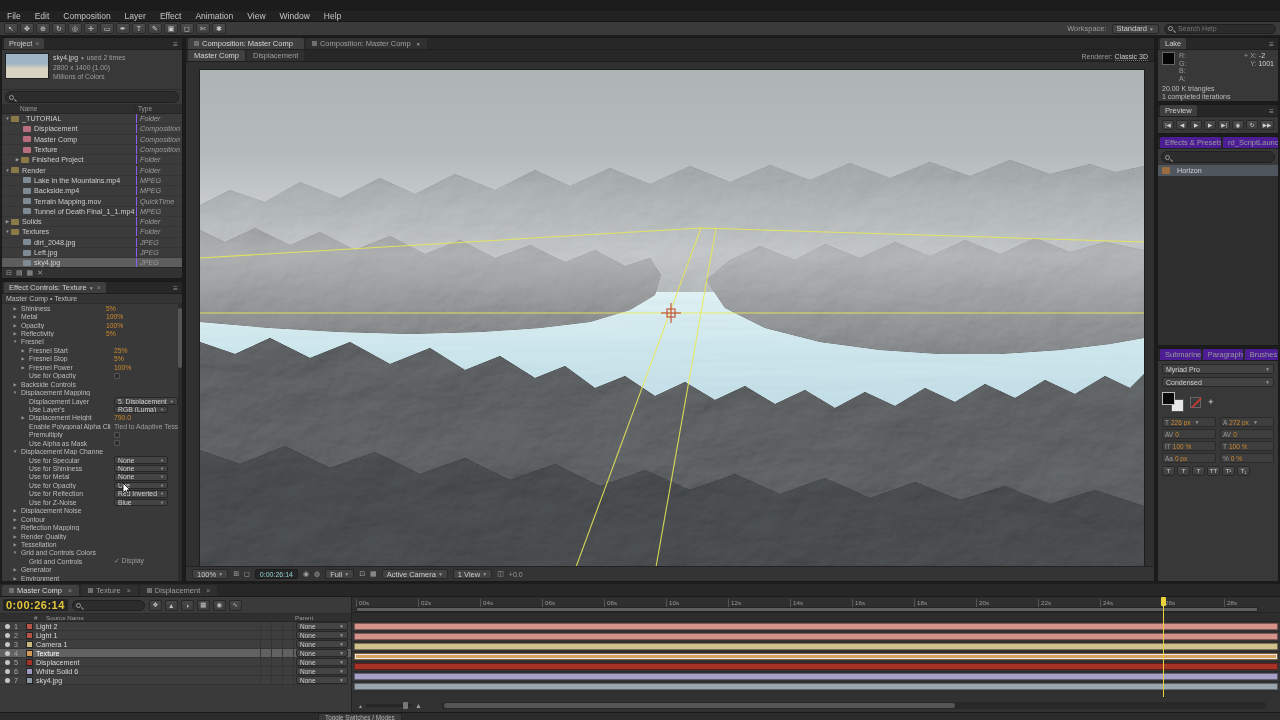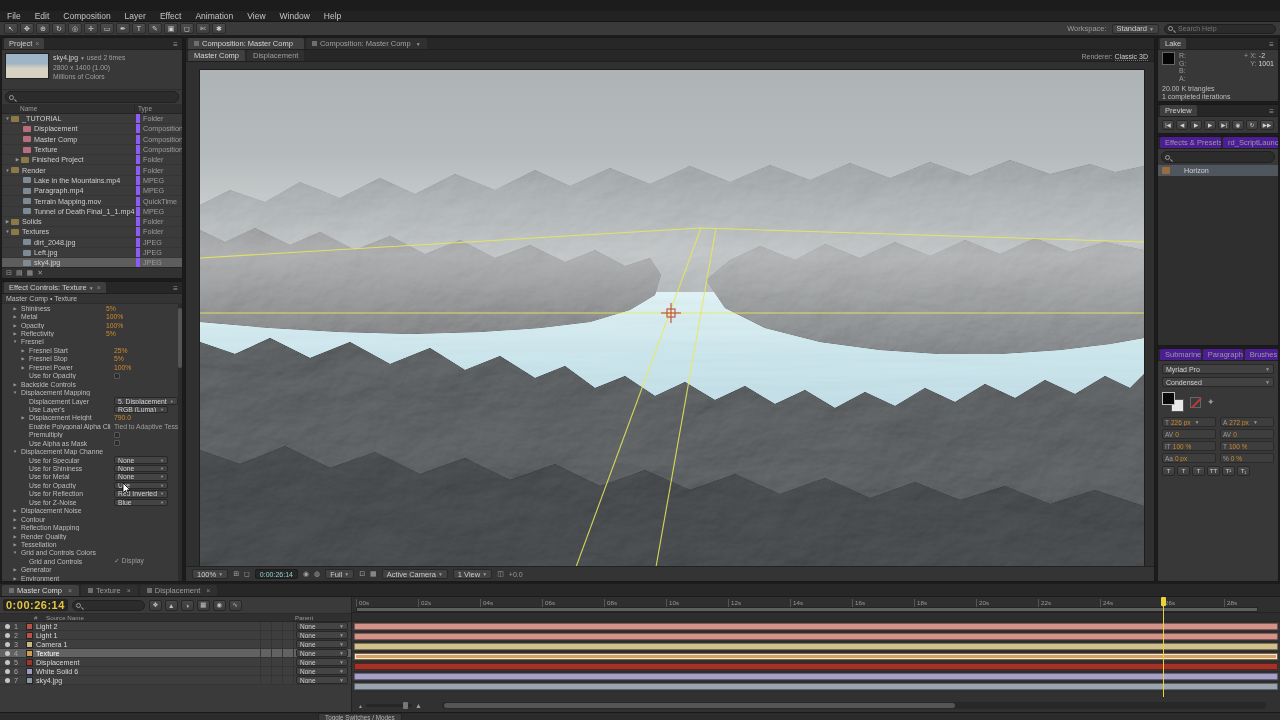--- a/index.html
+++ b/index.html
@@ -47,21 +47,21 @@
   .prj-cols .c-type{width:48px;border-left:1px solid #262626;padding-left:3px;}
   .prj-list{flex:1;background:#3b3b3b;overflow:hidden;}
   .prj-row{height:10.3px;display:flex;align-items:center;font-size:7.2px;border-bottom:1px solid #353535;}
   .prj-row.sel{background:#5d5d5d;}
   .prj-row .tw{width:7px;font-size:4.5px;color:#999;text-align:center;flex:none;}
   .picon{width:8px;height:6px;border-radius:1px;margin-right:3px;flex:none;}
   .picon[data-kind="folder"]{background:#8b7a48;}
   .picon[data-kind="comp"]{background:#b96e7e;}
   .picon[data-kind="footage"]{background:#7e8globe;background:#7e8a94;}
   .pname{flex:1;overflow:hidden;white-space:nowrap;color:#cdcdcd;}
-  .ptype{width:46px;flex:none;border-left:4px solid #8b5cf6;padding-left:3px;color:#9c9c9c;overflow:hidden;white-space:nowrap;}
+  .ptype{width:46px;flex:none;border-left:1px solid #8b5cf6;padding-left:3px;color:#9c9c9c;overflow:hidden;white-space:nowrap;font-style:italic;}
   .prj-footer{height:11px;background:#323232;border-top:1px solid #252525;display:flex;align-items:center;gap:4px;padding-left:4px;}
   .pficon{font-size:7px;color:#9a9a9a;}
 
   
   .p-ecp{left:1px;top:281px;width:182px;height:301px;display:flex;flex-direction:column;}
   .ecp-context{height:10px;font-size:7px;color:#bdbdbd;padding:1px 4px;border-bottom:1px solid #2d2d2d;background:#343434;white-space:nowrap;overflow:hidden;}
   .fx-list{flex:1;overflow:hidden;background:#393939;position:relative;}
   .fx-row{height:8.45px;display:flex;align-items:center;gap:3px;font-size:6.8px;white-space:nowrap;}
   .fx-row .tw{width:6px;font-size:4.2px;color:#9a9a9a;text-align:center;flex:none;}
   .fx-label{width:82px;flex:none;overflow:hidden;color:#bdbdbd;}
@@ -98,21 +98,21 @@
   .xy .val{color:#d5d5d5;margin-left:2px;}
   .cross{color:#9a9a9a;margin-right:2px;}
   .info-lines{margin-top:3px;line-height:8px;color:#bdbdbd;white-space:nowrap;overflow:hidden;}
   .p-preview{left:1157px;top:104px;width:122px;height:30px;}
   .transport{display:flex;gap:2px;padding:3px 4px;}
   .tbtn{min-width:12px;height:10px;background:linear-gradient(#4c4c4c,#3d3d3d);border:1px solid #282828;border-radius:2px;font-size:5.5px;color:#cfcfcf;display:inline-flex;align-items:center;justify-content:center;padding:0 2px;}
   .p-fxp{left:1157px;top:136px;width:122px;height:210px;display:flex;flex-direction:column;}
   .fxp-search{height:12px;margin:2px 3px;background:#2c2c2c;border:1px solid #202020;border-radius:6px;display:flex;align-items:center;}
   .fxp-search input{background:transparent;border:none;outline:none;width:86px;color:#bbb;font-size:7px;font-family:inherit;}
   .fxp-list{flex:1;background:#2f2f2f;overflow:hidden;}
-  .fxp-item{height:11px;display:flex;align-items:center;gap:14px;font-size:7.2px;padding-left:4px;color:#d0d0d0;}
+  .fxp-item{height:11px;display:flex;align-items:center;gap:7px;font-size:7.2px;padding-left:4px;color:#d0d0d0;}
   .fxp-item.sel{background:#50565e;}
   .fxp-ico{width:8px;height:7px;background:#9a6c3f;border-radius:1px;flex:none;}
   .p-char{left:1157px;top:348px;width:122px;height:234px;}
   .char-body{padding:3px 4px;display:flex;flex-direction:column;gap:3px;}
   .char-dd{width:100%;height:10px;background:#424242;border:1px solid #272727;border-radius:2px;display:flex;align-items:center;padding:0 3px;font-size:7px;color:#d0d0d0;}
   .char-colors{display:flex;align-items:center;gap:6px;height:24px;}
   .swatch-pair{position:relative;width:22px;height:20px;flex:none;}
   .swatch-fill{position:absolute;left:0;top:0;width:13px;height:13px;background:#0a0a0a;border:1px solid #bbb;z-index:2;}
   .swatch-stroke{position:absolute;right:0;bottom:0;width:13px;height:13px;background:#e8e8e8;border:1px solid #555;}
   .nofill{width:11px;height:11px;background:#3a3a3a;border:1px solid #666;position:relative;}
@@ -294,21 +294,21 @@
         <div class="prj-row" style="padding-left: 14px;">
           <span class="tw"></span>
           <span class="picon" data-kind="footage"></span>
           <span class="pname">Lake in the Mountains.mp4</span>
           <span class="ptype">MPEG</span>
         </div>
 
         <div class="prj-row" style="padding-left: 14px;">
           <span class="tw"></span>
           <span class="picon" data-kind="footage"></span>
-          <span class="pname">Paragraph.mp4</span>
+          <span class="pname">Backside.mp4</span>
           <span class="ptype">MPEG</span>
         </div>
 
         <div class="prj-row" style="padding-left: 14px;">
           <span class="tw"></span>
           <span class="picon" data-kind="footage"></span>
           <span class="pname">Terrain Mapping.mov</span>
           <span class="ptype">QuickTime</span>
         </div>
 

